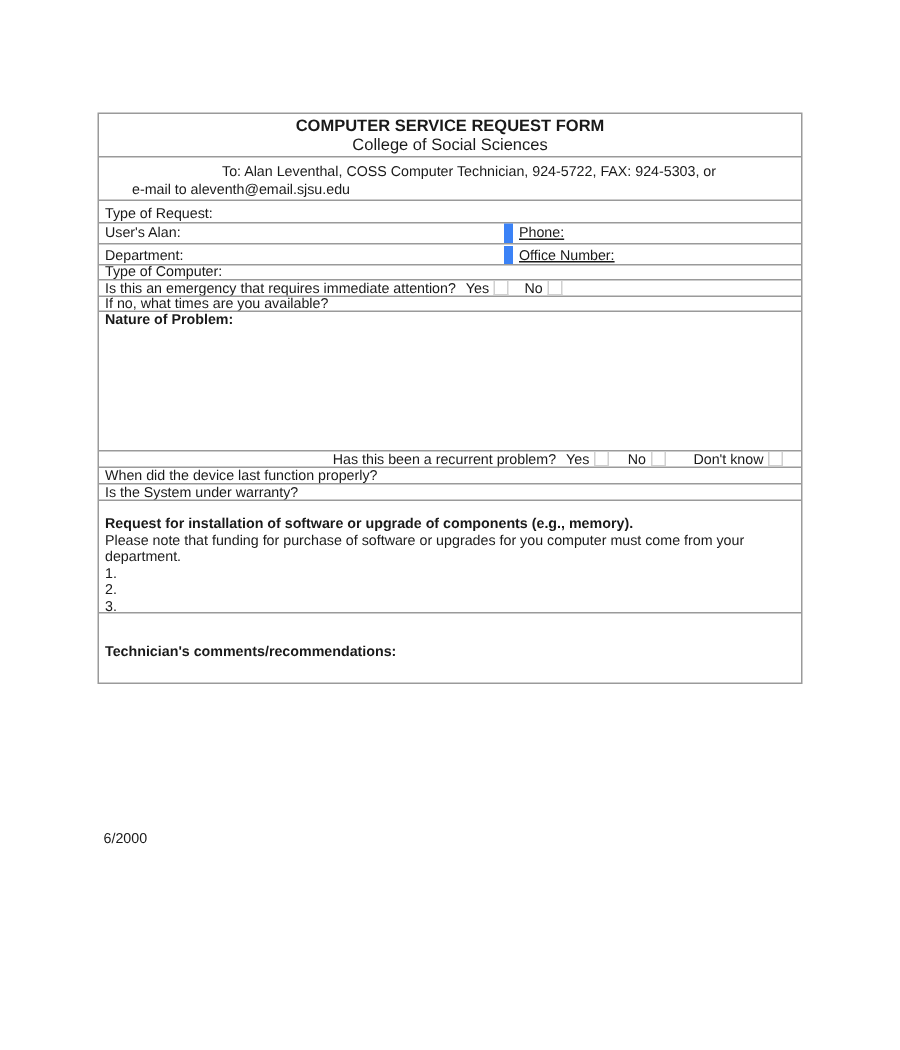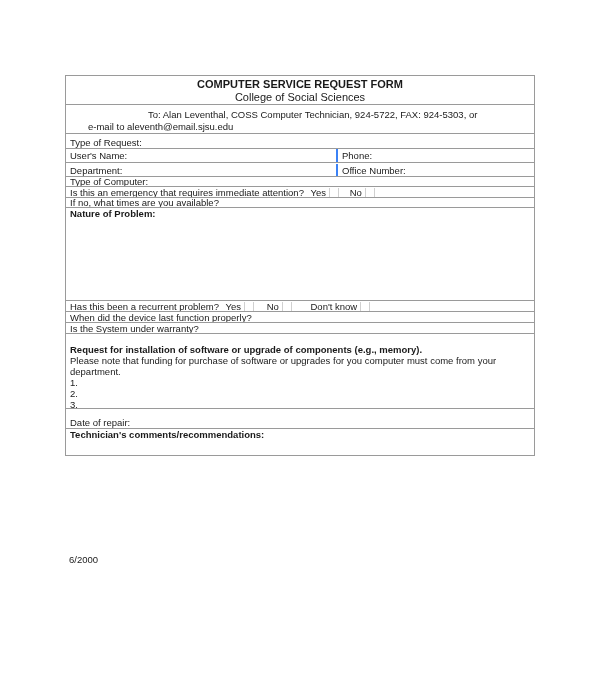--- a/index.html
+++ b/index.html
@@ -8,21 +8,21 @@
   .form { position:absolute; left:65px; top:75px; width:470px; height:381px;
           border:1px solid #9a9a9a; box-sizing:border-box; }
   .row { position:absolute; left:0; right:0; box-sizing:border-box;
          border-bottom:1px solid #9a9a9a; }
   .row.last { border-bottom:none; }
   .cell { position:absolute; top:0; bottom:0; box-sizing:border-box; padding:0 4px;
           line-height:13px; white-space:nowrap; overflow:hidden; }
   .title { text-align:center; font-weight:bold; font-size:11px; line-height:13px; padding-top:2px; }
   .subtitle { text-align:center; font-size:11px; line-height:13px; }
   .bold { font-weight:bold; }
-  .vline { border-left:2px solid #3b82f6; }
+  .vline { border-left:6px solid #3b82f6;text-decoration:underline; }
   .cb { display:inline-block; width:10px; height:10px; border:1px solid #d0d0d0;
         border-top:none; vertical-align:middle; margin-left:3px; margin-right:8px;
         box-sizing:border-box; }
   .txt { display:block; padding:0 4px; line-height:11px; white-space:normal; }
   .footer { position:absolute; left:69px; top:554px; font-size:9.5px; line-height:12px; }
 </style>
 </head>
 <body>
 
 <div class="form">
@@ -36,21 +36,21 @@
     <div style="padding:4px 0 0 82px;line-height:12px;white-space:nowrap;">To:  Alan Leventhal, COSS Computer Technician, 924-5722, FAX: 924-5303, or</div>
     <div style="padding-left:22px;line-height:12px;white-space:nowrap;">e-mail to aleventh@email.sjsu.edu</div>
   </div>
 
   <div class="row" style="top:58px;height:15px;">
     <div class="cell" style="left:0;right:0;top:2px;">Type of Request:</div>
   </div>
 
   <div class="row" style="top:73px;height:14px;">
     <div class="cell" style="left:0;width:270px;">
-      <span>User's Name:</span>
+      <span>User's Alan:</span>
     </div>
     <div class="cell vline" style="left:270px;right:0;">
       <span>Phone:</span>
     </div>
   </div>
 
   <div class="row" style="top:87px;height:14px;">
     <div class="cell" style="left:0;width:270px;top:1px;">
       <span>Department:</span>
     </div>
@@ -72,21 +72,21 @@
   </div>
 
   <div class="row" style="top:122px;height:10px;">
     <div class="cell" style="left:0;right:0;line-height:10px;">If no, what times are you available?</div>
   </div>
 
   <div class="row" style="top:132px;height:93px;">
     <div class="cell bold" style="left:0;right:0;bottom:auto;line-height:11px;">Nature of Problem:</div>
   </div>
 
-  <div class="row" style="top:225px;height:11px;">
+  <div class="row" style="top:225px;height:11px;text-align:right;">
     <div class="cell" style="left:0;right:0;line-height:11px;">
       <span>Has this been a recurrent problem?</span>
       <span style="margin-left:4px;">Yes</span><span class="cb" style="margin-right:10px;"></span>
       <span>No</span><span class="cb" style="margin-right:16px;"></span>
       <span>Don't know</span><span class="cb"></span>
     </div>
   </div>
 
   <div class="row" style="top:236px;height:11px;">
     <div class="cell" style="left:0;right:0;line-height:11px;">When did the device last function properly?</div>
@@ -99,22 +99,19 @@
   <div class="row" style="top:258px;height:75px;">
     <div style="padding-top:10px;">
       <span class="txt bold">Request for installation of software or upgrade of components (e.g., memory).</span>
       <span class="txt">Please note that funding for purchase of software or upgrades for you computer must come from your department.</span>
       <span class="txt">1.</span>
       <span class="txt">2.</span>
       <span class="txt">3.</span>
     </div>
   </div>
 
-  <div class="row" style="top:333px;height:20px;">
-    <div class="cell" style="left:0;right:0;top:8px;line-height:11px;">Date of repair:</div>
-  </div>
 
   <div class="row last" style="top:353px;bottom:0;">
     <div class="cell bold" style="left:0;right:0;bottom:auto;line-height:11px;">Technician's comments/recommendations:</div>
   </div>
 </div>
 
 <div class="footer">6/2000</div>
 
 </body></html>

